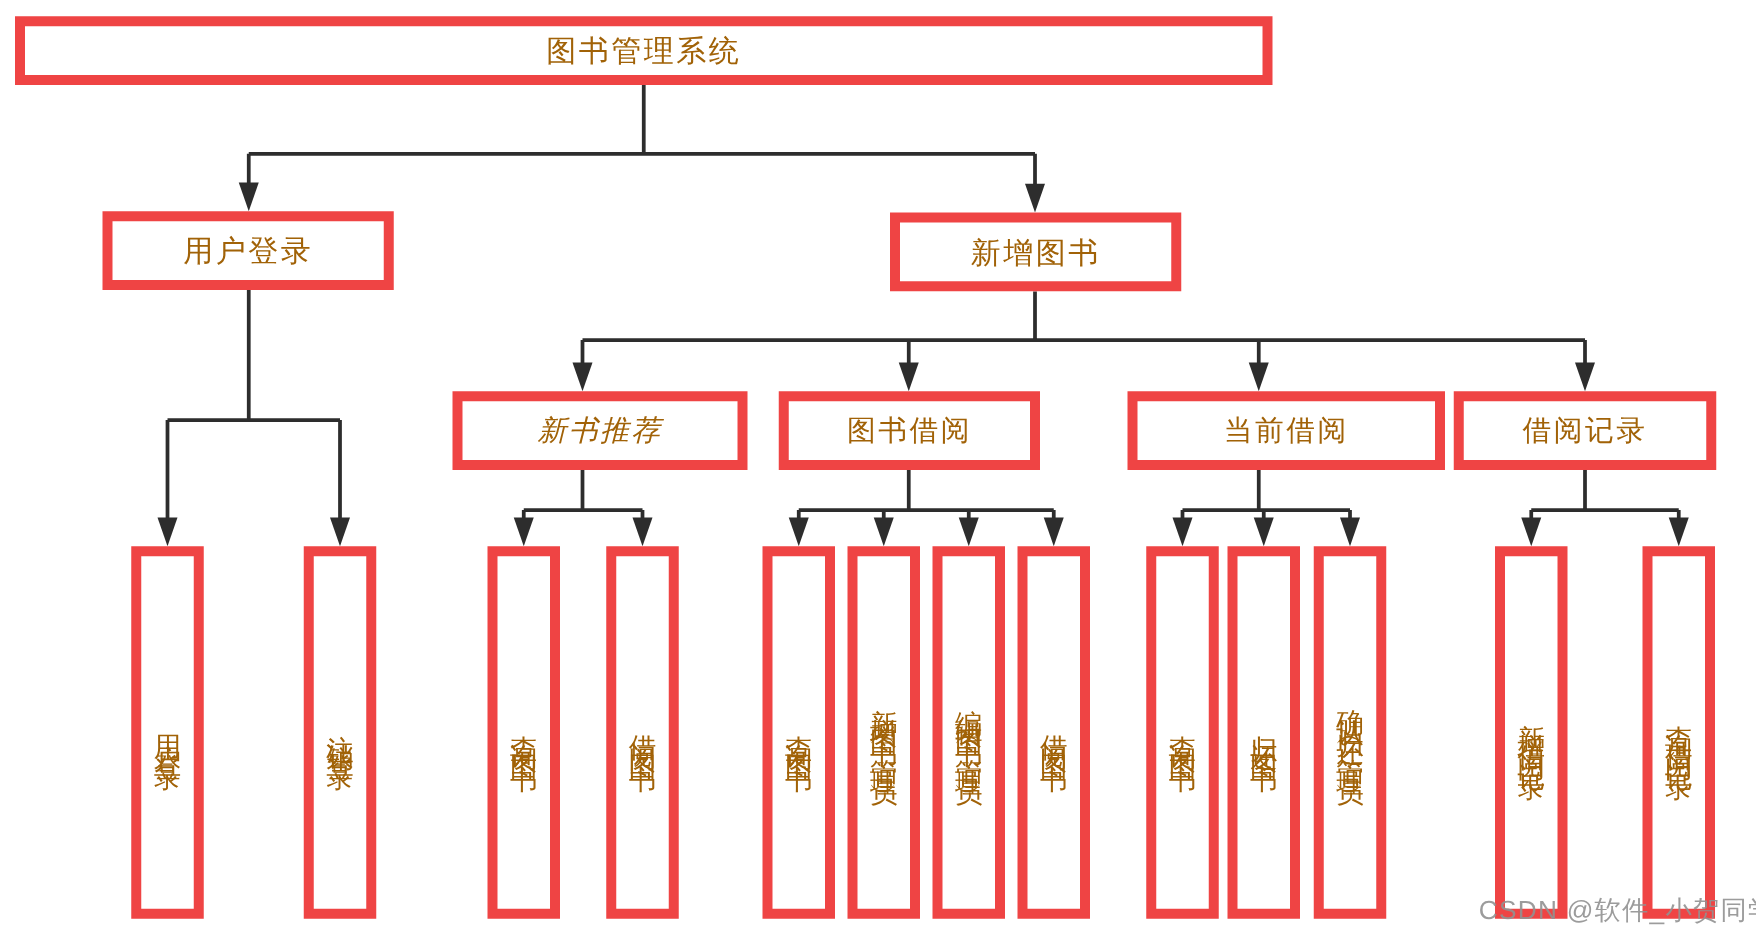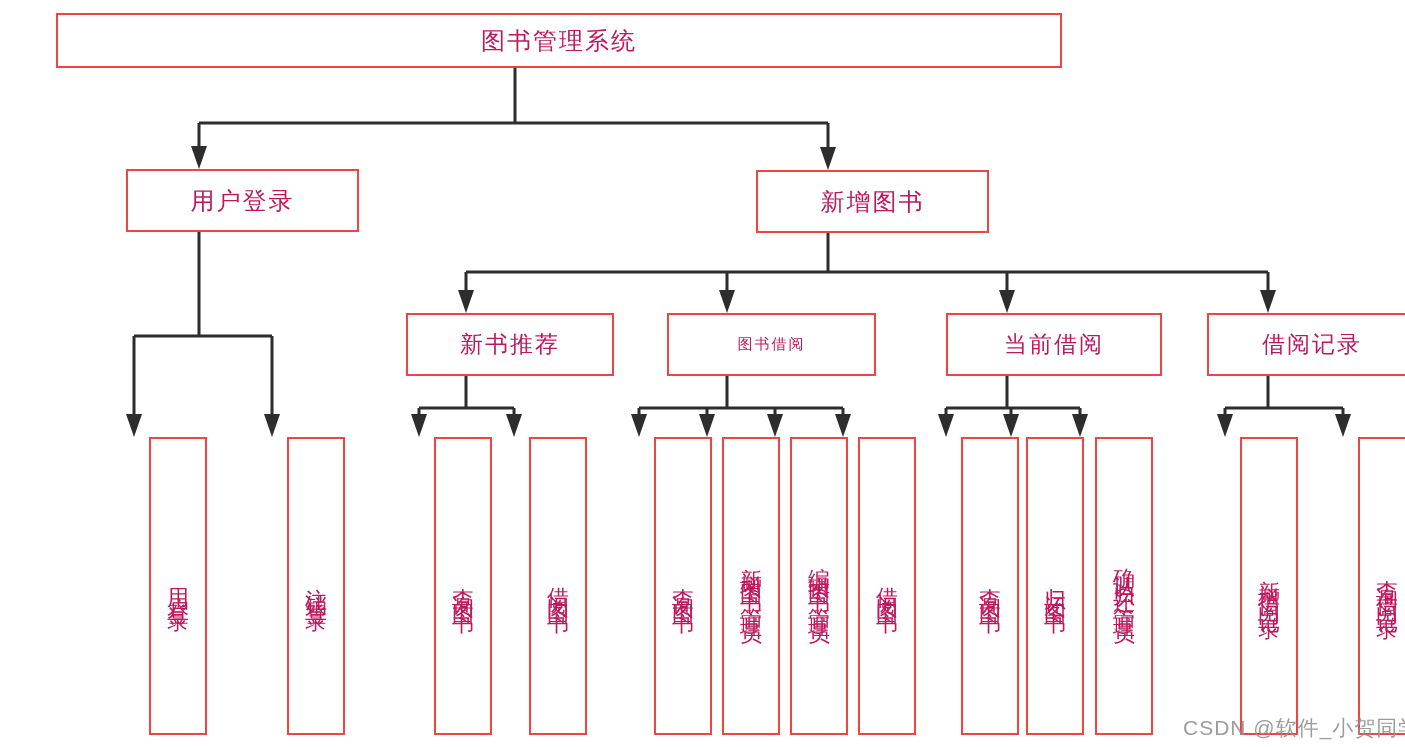--- a/index.html
+++ b/index.html
@@ -14,53 +14,52 @@
   #connectors {
     position: absolute;
     left: 0; top: 0;
     width: 1405px; height: 747px;
     z-index: 0;
   }
   .node {
     position: absolute;
     box-sizing: border-box;
     background: #ffffff;
-    border: 2px solid #ef4444;
-    color: #be185d;
+    border: 8px solid #ef4444;
+    color: #a16207;
     display: flex;
     align-items: center;
     justify-content: center;
     z-index: 1;
     font-size: 24px;
     letter-spacing: 2px;
     white-space: nowrap;
-    margin-left: 44px;
   }
   .hnode { height: 63px; }
   .vnode {
     width: 58px;
     height: 298px;
     top: 437px;
     font-size: 22px;
   }
   .vnode .vtext {
     writing-mode: vertical-rl;
     text-orientation: mixed;
     letter-spacing: 8px;
     line-height: 1;
   }
   
   #n-root   { left: 12px;  top: 13px;  width: 1006px; height: 55px; }
   
   #n-login  { left: 82px;  top: 169px; width: 233px; }
   #n-mgmt   { left: 712px; top: 170px; width: 233px; }
   
-  #n-rec    { left: 362px;  top: 313px; width: 208px; font-size: 23px; }
-  #n-borrow { left: 623px;  top: 313px; width: 209px; font-size: 15px; justify-content: center; }
-  #n-cur    { left: 902px;  top: 313px; width: 216px; font-size: 23px; }
+  #n-rec    { left: 362px;  top: 313px; width: 236px; font-size: 23px; font-style: italic; }
+  #n-borrow { left: 623px;  top: 313px; width: 209px; font-size: 23px; justify-content: center; }
+  #n-cur    { left: 902px;  top: 313px; width: 254px; font-size: 23px; }
   #n-hist   { left: 1163px; top: 313px; width: 210px; font-size: 23px; }
   
   #l-a1 { left: 105px; }
   #l-a2 { left: 243px; }
   #l-b1 { left: 390px; }
   #l-b2 { left: 485px; }
   #l-c1 { left: 610px; }
   #l-c2 { left: 678px; }
   #l-c3 { left: 746px; }
   #l-c4 { left: 814px; }

